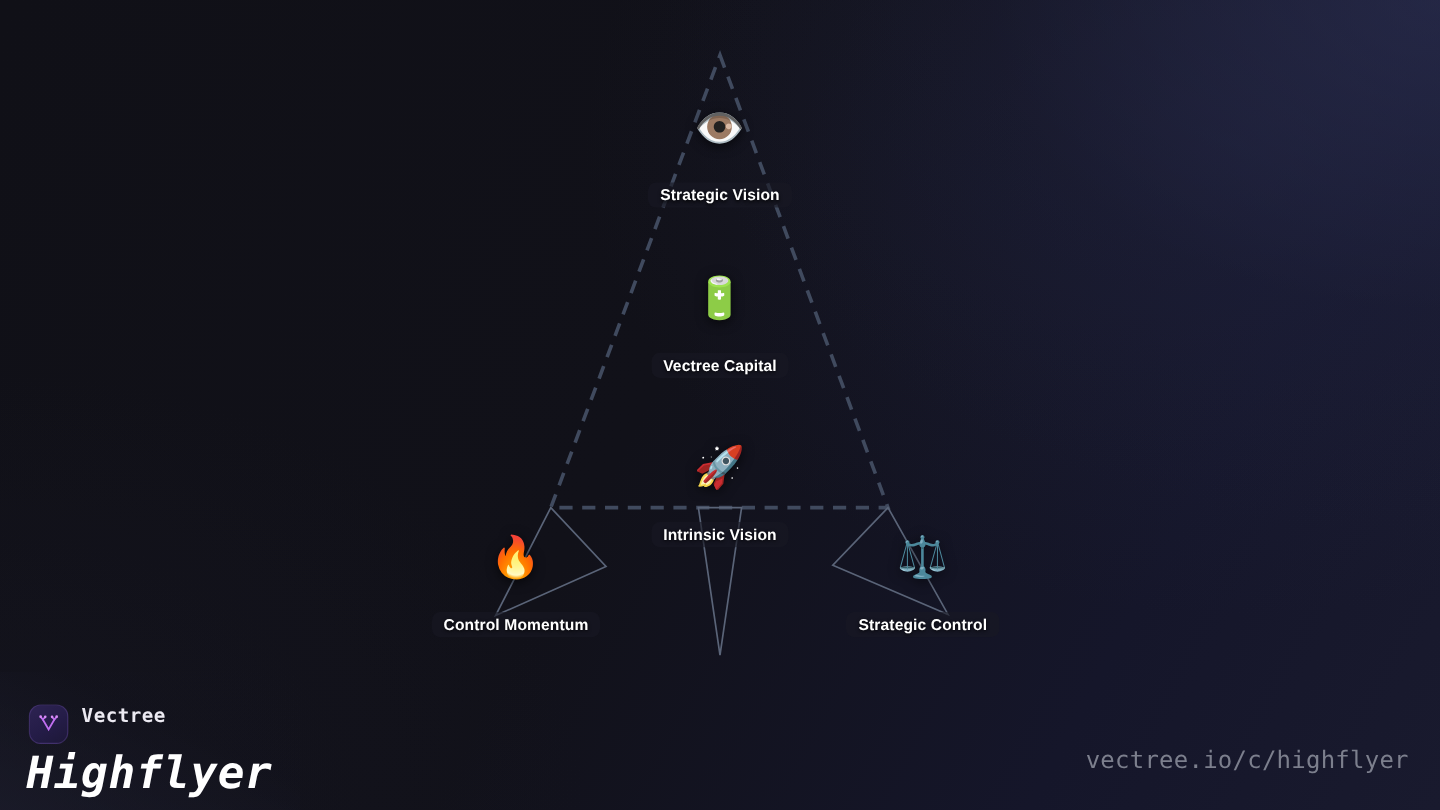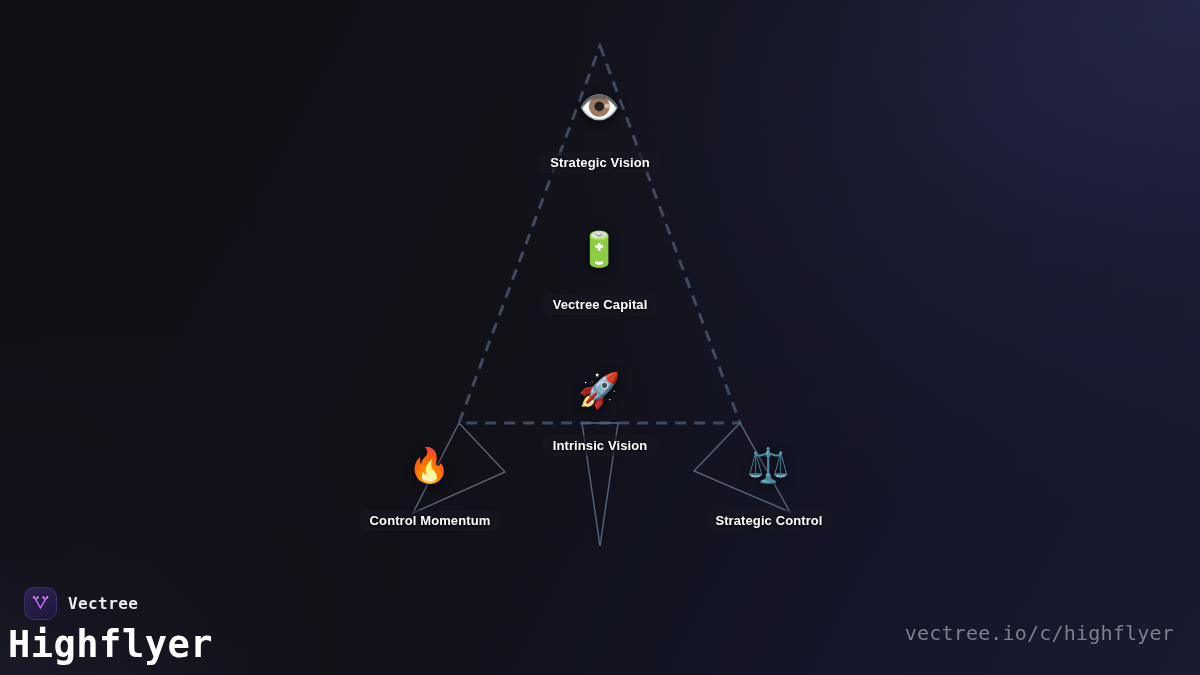--- a/index.html
+++ b/index.html
@@ -68,21 +68,20 @@
     position:absolute;
     left:0; bottom:0;
     width:250px; height:115px;
     background:linear-gradient(to top right, rgba(30,31,48,0.55) 0%, rgba(20,20,32,0.15) 60%, rgba(0,0,0,0) 100%);
     pointer-events:none;
   }
   #brand-row {
     position:absolute;
     left:24px; bottom:55px;
     display:flex;
-    align-items:center;
     gap:11px;
   }
   #brand-logo {
     width:33px; height:33px;
     border-radius:10px;
     background:linear-gradient(150deg, #2d2352 0%, #241c47 55%, #1d1838 100%);
     border:1px solid rgba(150,110,220,0.22);
     display:flex;
     align-items:center;
     justify-content:center;
@@ -90,27 +89,28 @@
   }
   #brand-name {
     font-family:"DejaVu Sans Mono", "Liberation Mono", monospace;
     font-size:16px;
     font-weight:bold;
     color:#eceaf2;
     letter-spacing:0.4px;
   }
   #brand-title {
     position:absolute;
-    left:8px; bottom:12px;
+    left:22px; bottom:12px;
     font-family:"DejaVu Sans Mono", "Liberation Mono", monospace;
     font-size:37px;
     font-weight:bold;
     color:#ffffff;
     letter-spacing:0.5px;
     line-height:1;
+    font-style:italic;
   }
 
   
   #url {
     position:absolute;
     right:26px; bottom:30px;
     font-family:"DejaVu Sans Mono", "Liberation Mono", monospace;
     font-size:20px;
     color:#7c7f8d;
     letter-spacing:0.2px;

